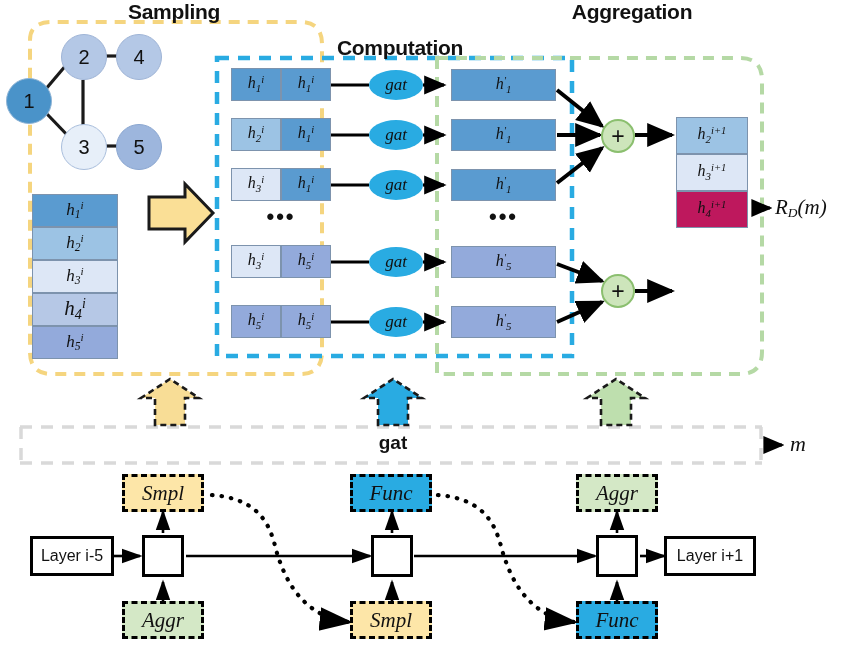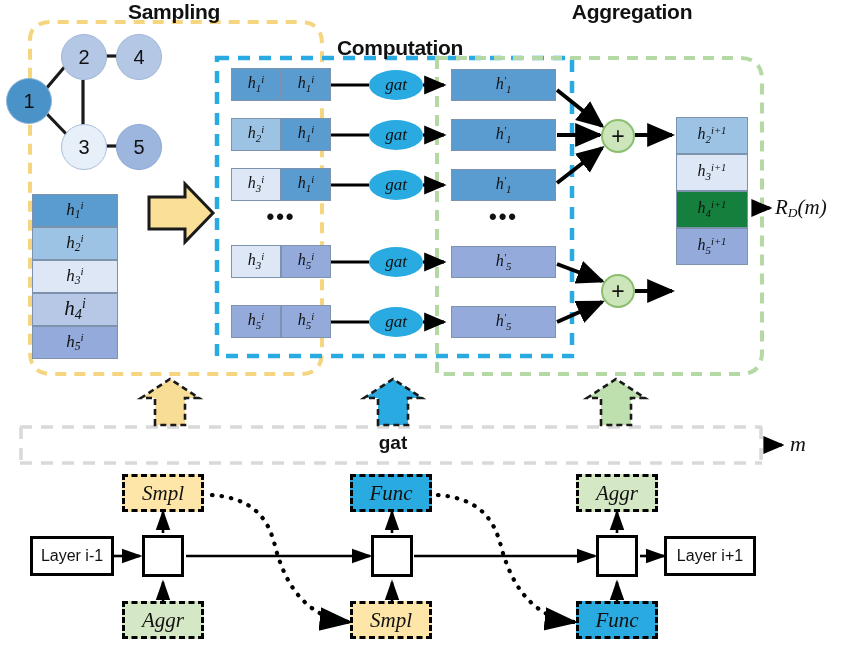--- a/index.html
+++ b/index.html
@@ -298,35 +298,32 @@
     <span>+</span>
   </div>
 
   <div class="abs" style="left:676px;top:117px;width:72px;">
     <div class="cell" style="height:37px;background:#9cc3e4;">
       <span class="mathcell" style="font-size:16px;">h<span class="sub">2</span><span class="sup">i+1</span></span>
     </div>
     <div class="cell" style="height:37px;background:#dde7f6;">
       <span class="mathcell" style="font-size:16px;">h<span class="sub">3</span><span class="sup">i+1</span></span>
     </div>
-    <div class="cell" style="height:37px;background:#15803d;">
+    <div class="cell" style="height:37px;background:#be185d;">
       <span class="mathcell" style="font-size:16px;">h<span class="sub">4</span><span class="sup">i+1</span></span>
     </div>
-    <div class="cell" style="height:37px;background:#93aadb;">
-      <span class="mathcell" style="font-size:16px;">h<span class="sub">5</span><span class="sup">i+1</span></span>
-    </div>
   </div>
 
   <div class="abs rd" style="left:775px;top:195px;">R<span class="sub">D</span>(m)</div>
 
   <div class="abs choice-lbl" style="left:343px;top:432px;width:100px;">gat</div>
 
   <div class="abs mlabel" style="left:790px;top:431px;">m</div>
 
-  <div class="abs layerbox" style="left:30px;top:536px;width:84px;height:40px;">Layer i-1</div>
+  <div class="abs layerbox" style="left:30px;top:536px;width:84px;height:40px;">Layer i-5</div>
   <div class="abs layerbox" style="left:664px;top:536px;width:92px;height:40px;">Layer i+1</div>
 
   <div class="abs junction" style="left:142px;top:535px;width:42px;height:42px;"></div>
   <div class="abs junction" style="left:371px;top:535px;width:42px;height:42px;"></div>
   <div class="abs junction" style="left:596px;top:535px;width:42px;height:42px;"></div>
 
   <div class="abs opbox" style="left:122px;top:474px;width:82px;height:38px;background:#fde6a8;">Smpl</div>
   <div class="abs opbox" style="left:122px;top:601px;width:82px;height:38px;background:#d4e8c6;">Aggr</div>
 
   <div class="abs opbox" style="left:350px;top:474px;width:82px;height:38px;background:#29abe2;">Func</div>

